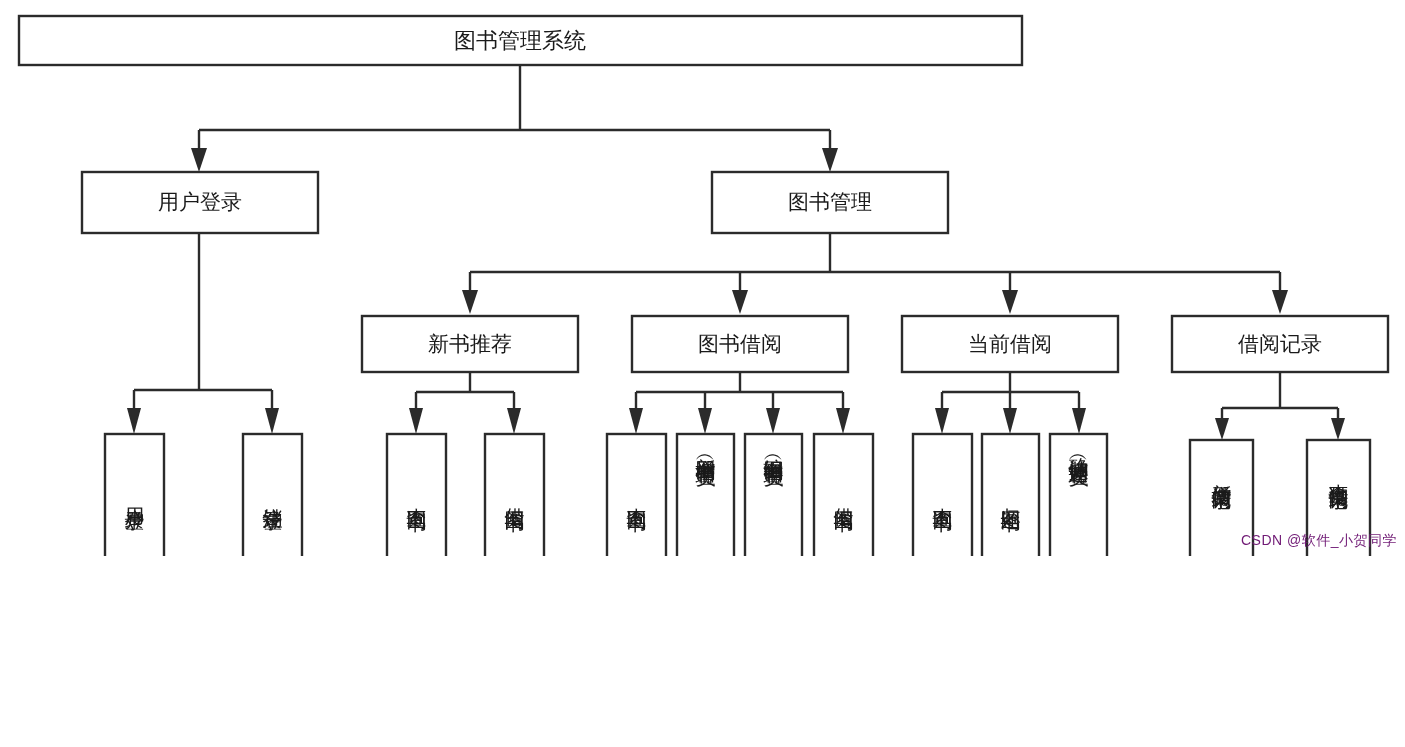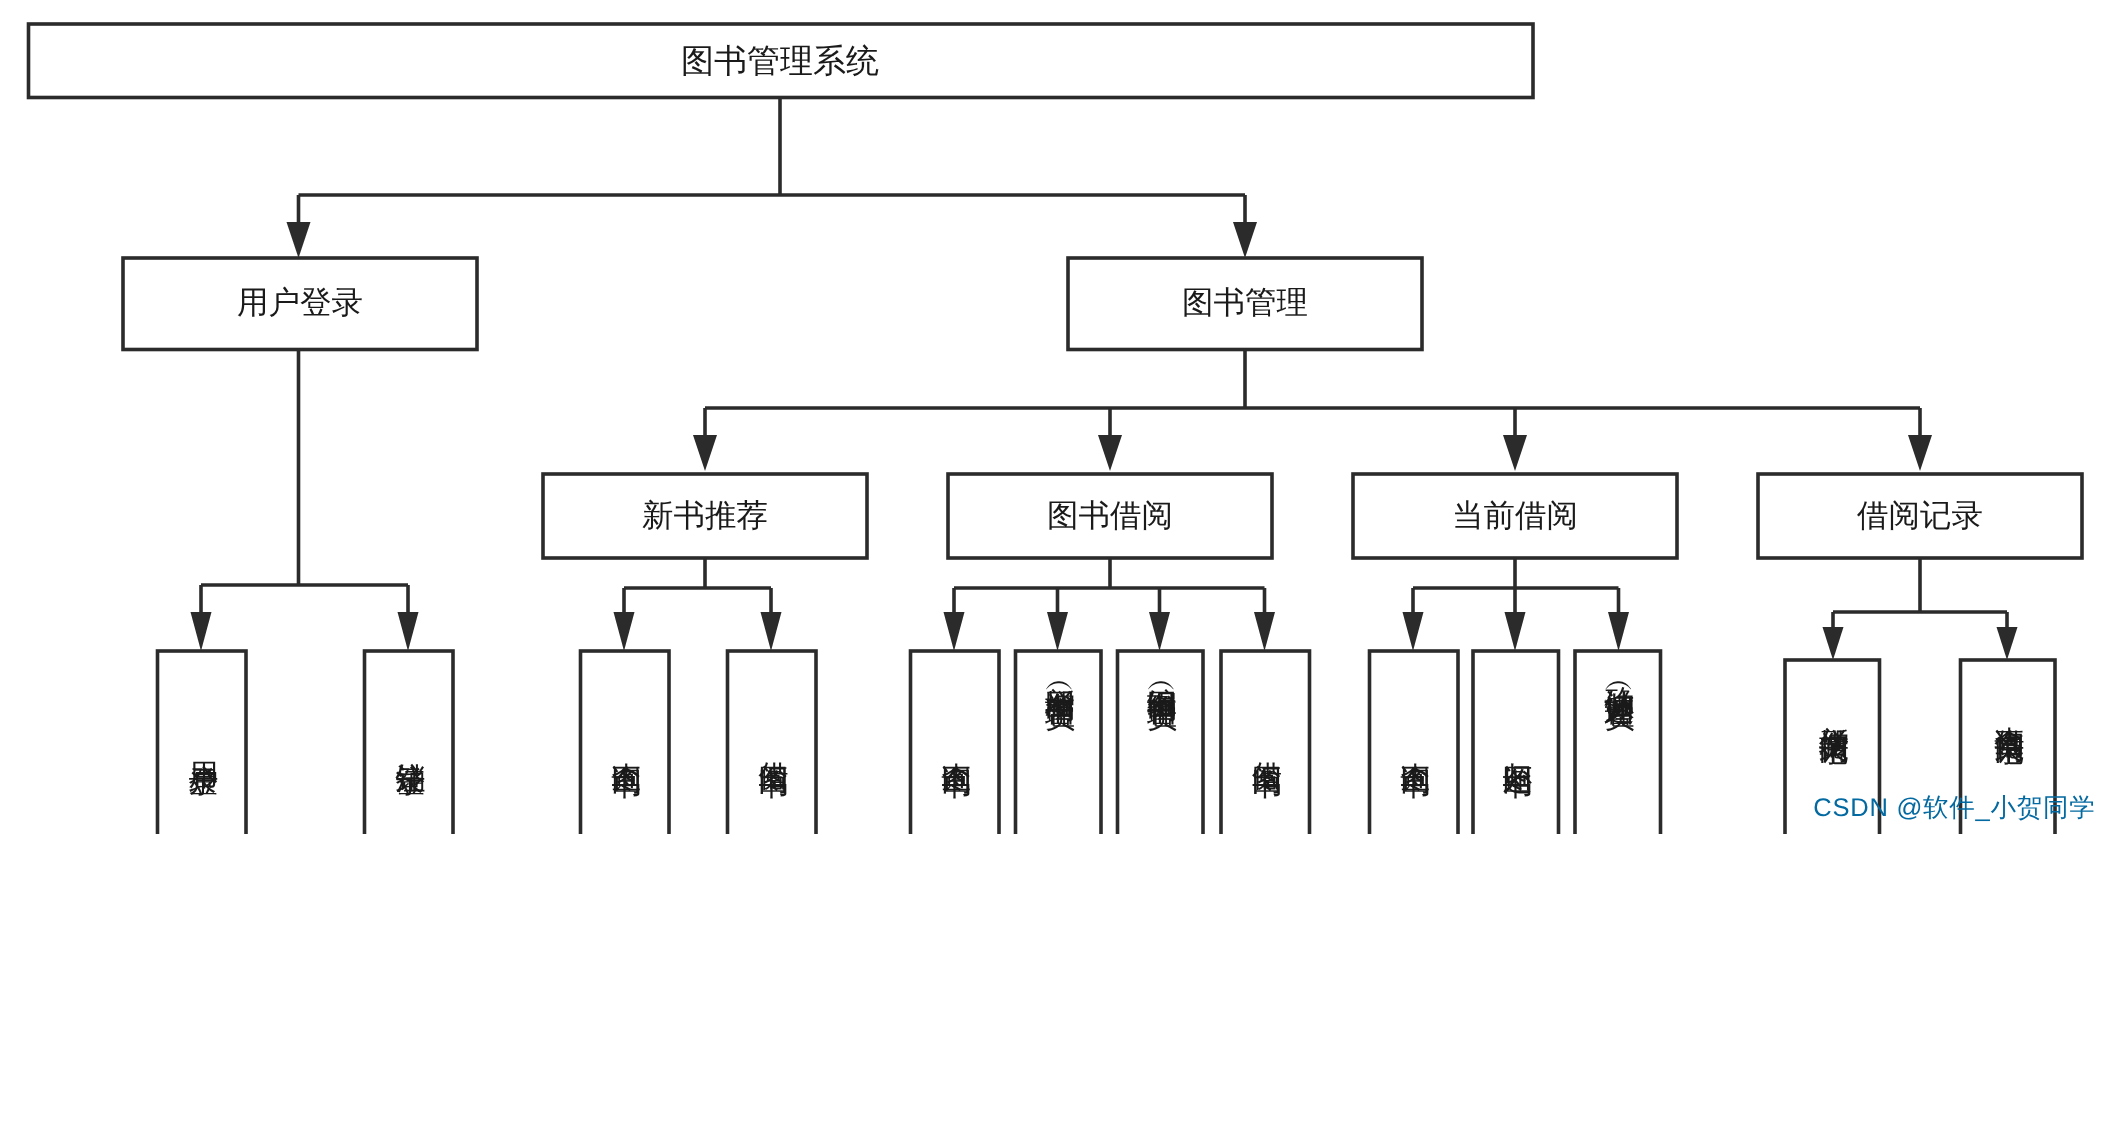--- a/index.html
+++ b/index.html
@@ -67,22 +67,22 @@
     color: #1a1a1a;
     line-height: 1.06;
     letter-spacing: 1.5px;
     white-space: nowrap;
   }
   .watermark {
     position: absolute;
     right: 8px;
     bottom: 6px;
     font-family: "Liberation Sans", "DejaVu Sans", sans-serif;
-    font-size: 17px;
-    color: #0369a1;
+    font-size: 14px;
+    color: #701a75;
     letter-spacing: 0.5px;
     user-select: none;
   }
 </style>
 </head>
 <body>
 
 <div id="diagram-root">
 
   <svg id="flow" viewBox="0 0 1405 747">

